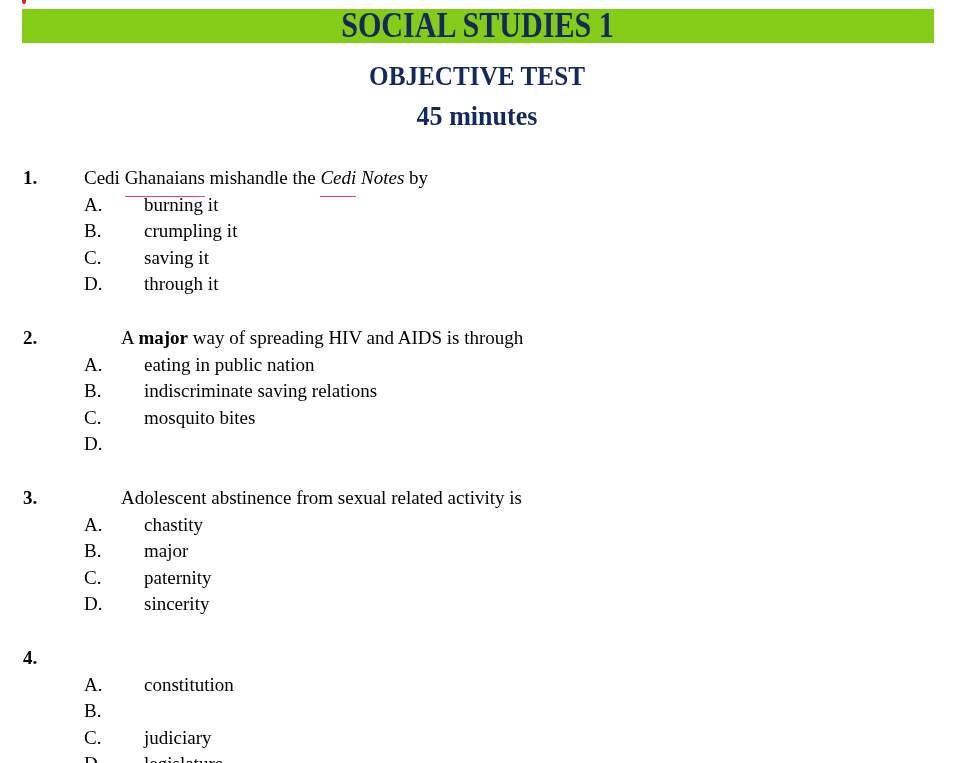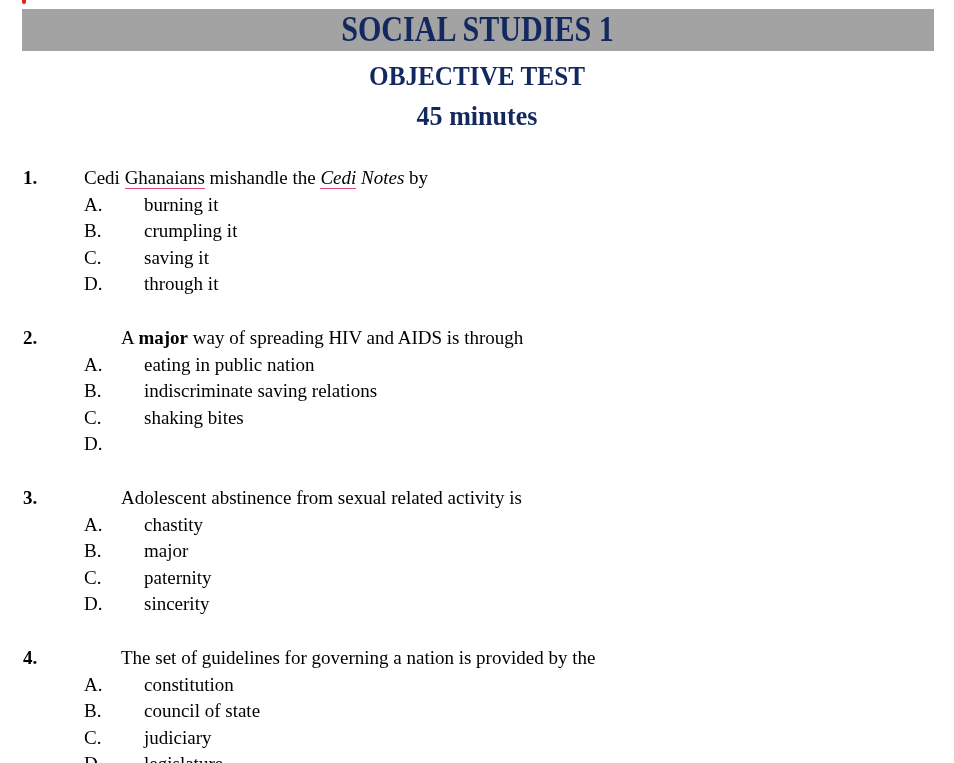--- a/index.html
+++ b/index.html
@@ -1,30 +1,30 @@
 <!DOCTYPE html>
 <html><head>
 <meta charset="utf-8">
 <style>
   html, body { margin: 0; padding: 0; background: #ffffff; }
   body { width: 954px; height: 763px; overflow: hidden; position: relative; font-family: "Liberation Serif", serif; color: #000; }
   .redmark { position: absolute; left: 22px; top: 0; width: 4px; height: 4px; background: #e0201a; border-radius: 0 0 2px 2px; }
-  .title-bar { position: absolute; left: 22px; top: 9px; width: 912px; height: 42px; background: #a3a3a3; display: flex; align-items: center; justify-content: center; }
+  .title-bar { position: absolute; left: 22px; top: 9px; width: 912px; height: 34px; background: #84cc16; display: flex; align-items: center; justify-content: center; }
   .title { font-family: "Liberation Serif", serif; font-weight: bold; font-size: 35px; color: #12285f; letter-spacing: 0px; line-height: 42px; transform: scaleX(0.86); }
   .subtitle { position: absolute; left: 0; width: 954px; text-align: center; font-family: "Liberation Serif", serif; font-weight: bold; color: #12285f; }
   .sub1 { top: 60px; font-size: 28px; transform: scaleX(0.9); }
   .sub2 { top: 100px; font-size: 28px; transform: scaleX(0.93); }
   .question { position: absolute; left: 0; width: 954px; font-size: 19px; }
   .q-row { position: relative; height: 26.6px; line-height: 26px; }
   .q-num { position: absolute; left: 23px; font-weight: bold; }
   .q-text { position: absolute; left: 84px; white-space: nowrap; }
   .q-text.indent { left: 89px; margin-left: 32px; }
   .opt-letter { position: absolute; left: 84px; }
   .opt-text { position: absolute; left: 144px; white-space: nowrap; }
-  .spell-flat { border-bottom: 1.5px solid #e2487a; padding-bottom: 0; }
+  .spell-flat { border-bottom: 1.5px solid #e2487a; padding-bottom: 8px; }
 </style>
 </head>
 <body>
 
 <div class="redmark"></div>
 
 <div class="title-bar">
   <div class="title">SOCIAL STUDIES 1</div>
 </div>
 <div class="subtitle sub1">OBJECTIVE TEST</div>
@@ -61,21 +61,21 @@
   <div class="q-row">
       <span class="opt-letter">A.</span>
       <span class="opt-text">eating in public nation</span>
     </div>
   <div class="q-row">
       <span class="opt-letter">B.</span>
       <span class="opt-text">indiscriminate saving relations</span>
     </div>
   <div class="q-row">
       <span class="opt-letter">C.</span>
-      <span class="opt-text">shaking bites</span>
+      <span class="opt-text">mosquito bites</span>
     </div>
   <div class="q-row">
       <span class="opt-letter">D.</span>
     </div>
 </div>
 
 <div class="question" style="top:485px;">
   <div class="q-row">
     <span class="q-num">3.</span>
     <span class="q-text indent">Adolescent abstinence from sexual related activity is</span>
@@ -94,29 +94,27 @@
     </div>
   <div class="q-row">
       <span class="opt-letter">D.</span>
       <span class="opt-text">sincerity</span>
     </div>
 </div>
 
 <div class="question" style="top:645px;">
   <div class="q-row">
     <span class="q-num">4.</span>
-    <span class="q-text indent">The set of guidelines for governing a nation is provided by the</span>
   </div>
   <div class="q-row">
       <span class="opt-letter">A.</span>
       <span class="opt-text">constitution</span>
     </div>
   <div class="q-row">
       <span class="opt-letter">B.</span>
-      <span class="opt-text">council of state</span>
     </div>
   <div class="q-row">
       <span class="opt-letter">C.</span>
       <span class="opt-text">judiciary</span>
     </div>
   <div class="q-row">
       <span class="opt-letter">D.</span>
       <span class="opt-text">legislature</span>
     </div>
 </div>

